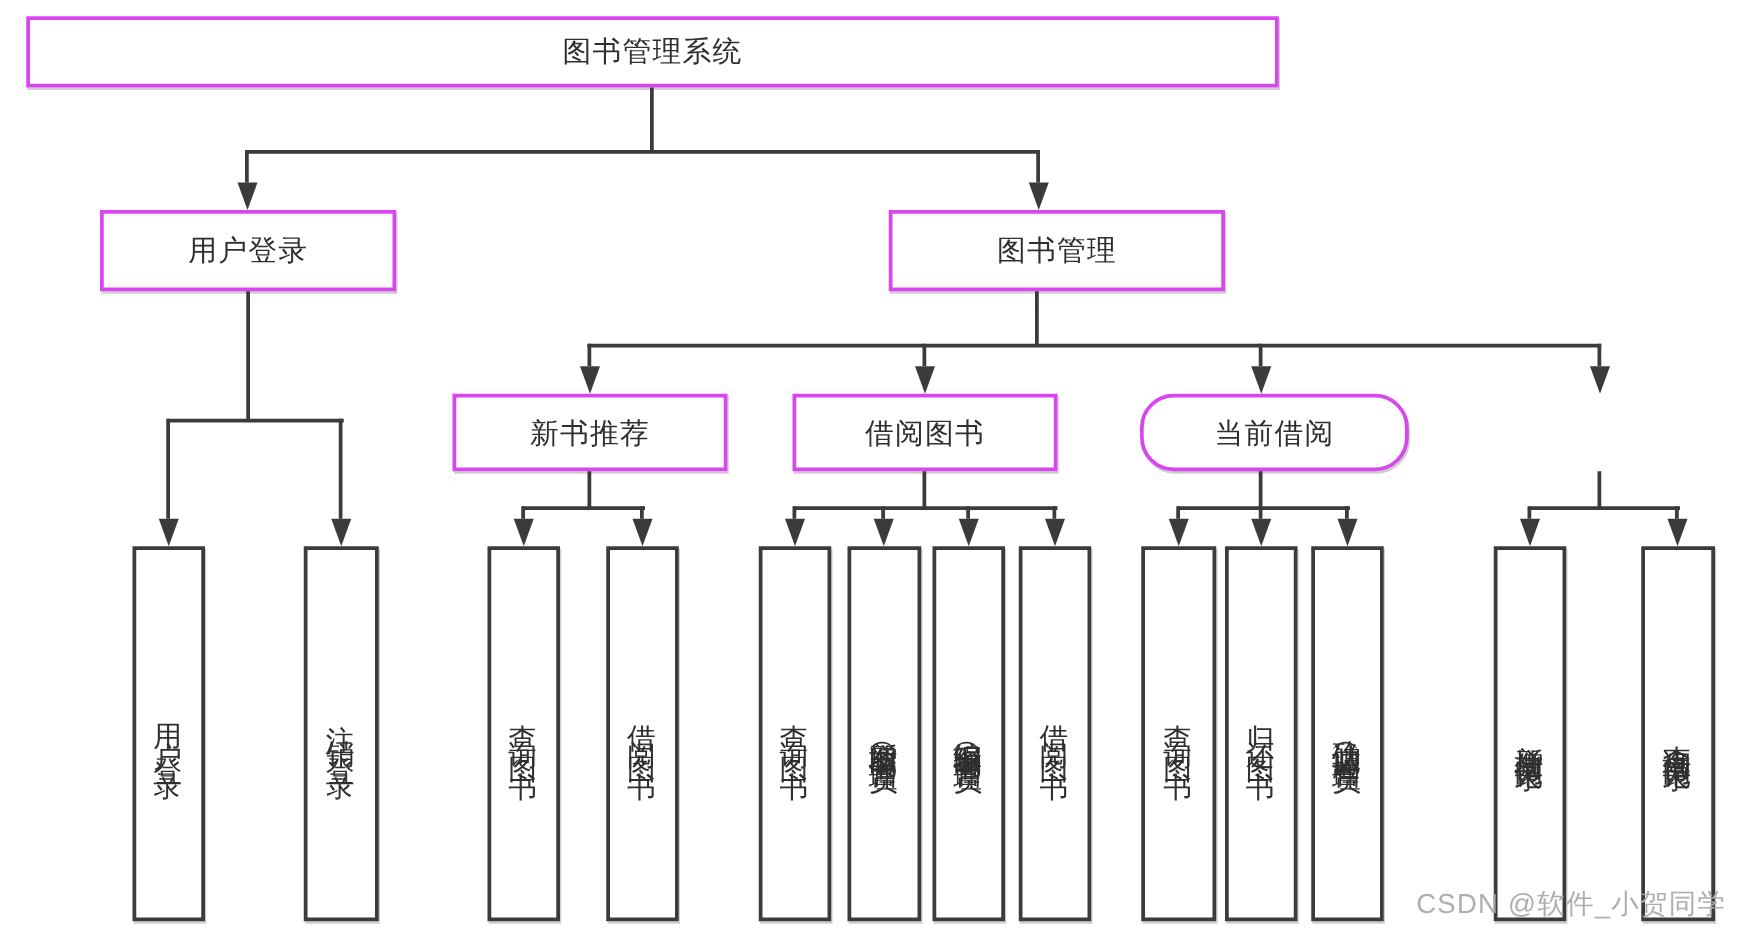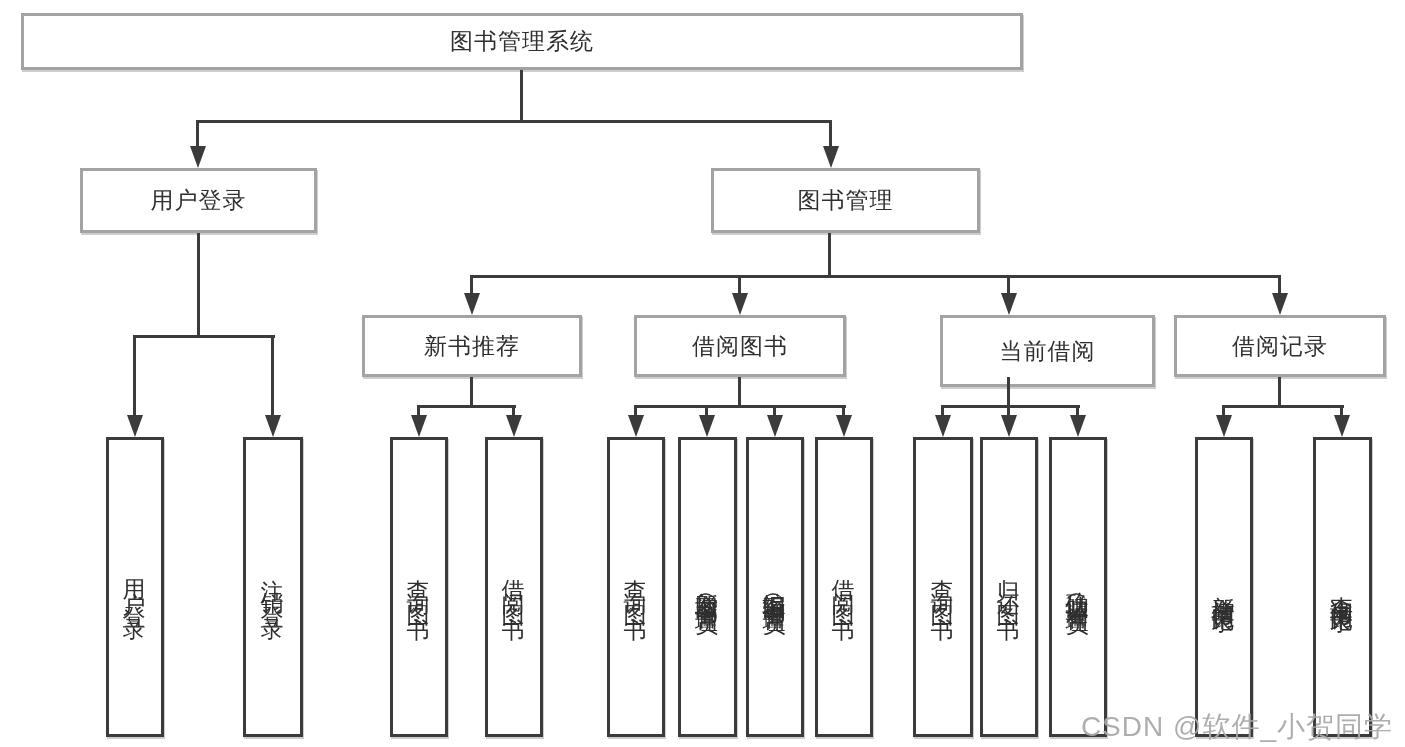--- a/index.html
+++ b/index.html
@@ -7,21 +7,21 @@
     position:relative;
     width:1405px;height:747px;
     background:#ffffff;
     font-family:"Liberation Sans","DejaVu Sans",sans-serif;
     color:#2f2f2f;
     overflow:hidden;
   }
   .hbox{
     position:absolute;
     background:#ffffff;
-    border:3px solid #a3a3a3;
+    border:3px solid #d946ef;
     box-shadow:1px 2px 0 rgba(60,60,60,0.25);
     display:flex;align-items:center;justify-content:center;
     font-size:23px;
     letter-spacing:1px;
     box-sizing:border-box;
   }
   .vbox{
     position:absolute;
     top:437px;height:300px;
     background:#ffffff;
@@ -44,22 +44,22 @@
     position:absolute;
     left:50%;margin-left:-8px;
     bottom:-22px;
     width:0;height:0;
     border-left:8px solid transparent;
     border-right:8px solid transparent;
     border-top:22px solid #3b3b3b;
   }
   .watermark{
     position:absolute;
-    top:708px;right:12px;
-    font-size:28px;
+    top:708px;right:24px;
+    font-size:22px;
     color:rgba(170,170,170,0.95);
     letter-spacing:1px;
     z-index:5;
   }
 </style>
 </head>
 <body>
 
 <div class="canvas">
 
@@ -96,25 +96,22 @@
     <div class="arrow" style="left:1007px;top:275px;height:18px;"></div>
     <div class="arrow" style="left:1278px;top:275px;height:18px;"></div>
   </div>
 
   <div class="hbox" style="left:362px;top:315px;width:220px;height:62px;">
     <span>新书推荐</span>
   </div>
   <div class="hbox" style="left:634px;top:315px;width:212px;height:62px;">
     <span>借阅图书</span>
   </div>
-  <div class="hbox" style="left:940px;top:315px;width:215px;height:72px;">
+  <div class="hbox" style="left:912px;top:315px;width:215px;height:62px;border-radius:27px;">
     <span>当前借阅</span>
-  </div>
-  <div class="hbox" style="left:1174px;top:315px;width:212px;height:62px;">
-    <span>借阅记录</span>
   </div>
 
   <div>
     <div class="vline" style="left:470px;top:377px;height:29px;"></div>
     <div class="hline" style="left:418px;top:405px;width:98px;"></div>
     <div class="arrow" style="left:417px;top:405px;height:10px;"></div>
     <div class="arrow" style="left:512px;top:405px;height:10px;"></div>
   </div>
 
   <div>

